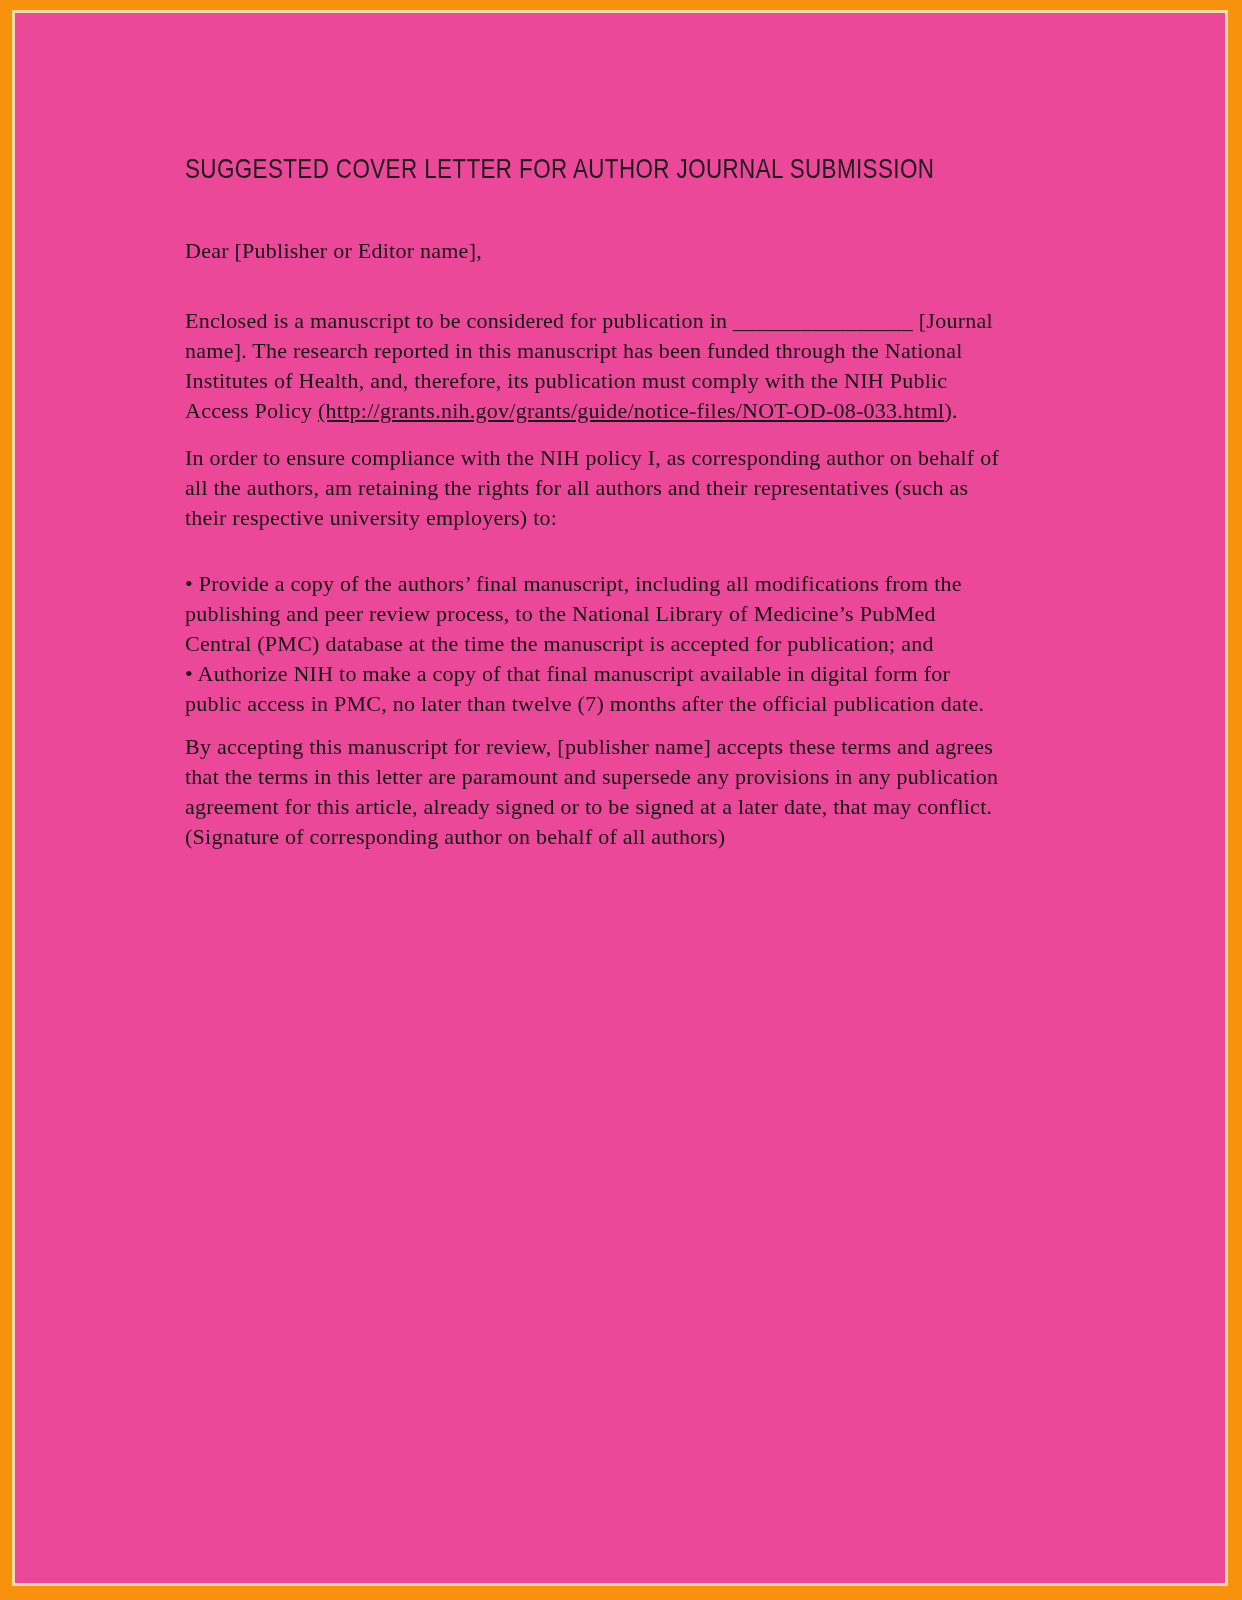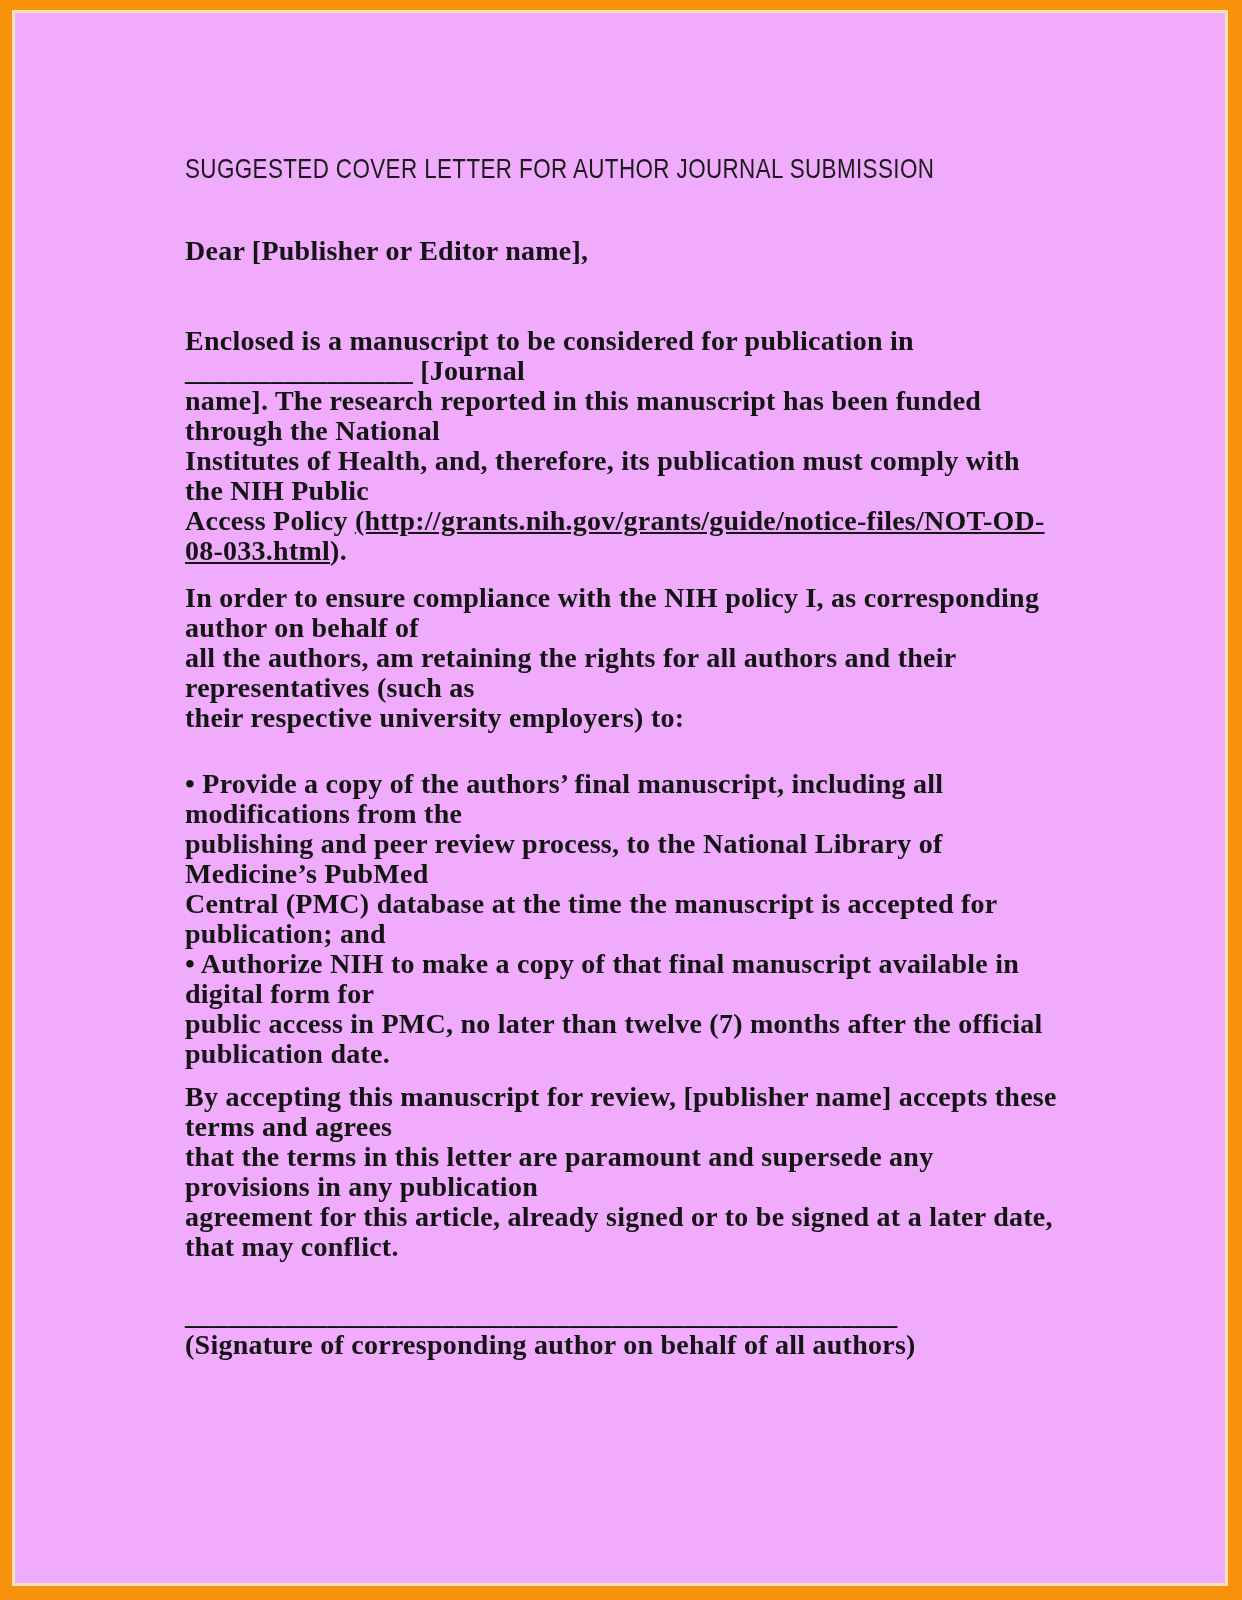--- a/index.html
+++ b/index.html
@@ -5,21 +5,21 @@
   html, body {
     margin: 0;
     padding: 0;
     background: #ffffff;
   }
   .page-frame {
     position: relative;
     width: 1242px;
     height: 1600px;
     box-sizing: border-box;
-    background: #f0abfc;
+    background: #ec4899;
     border-left: 12px solid #f8920d;
     border-top: 10px solid #f8920d;
     border-right: 14px solid #f8920d;
     border-bottom: 14px solid #f8920d;
     box-shadow: inset 0 0 0 3px rgba(250, 233, 174, 0.9);
     overflow: hidden;
   }
   .content {
     box-sizing: border-box;
     padding: 142px 30px 0 173px;
@@ -31,30 +31,29 @@
     font-weight: 400;
     color: #1a1a1a;
     letter-spacing: 0.5px;
     transform: scaleX(0.80);
     transform-origin: left center;
     white-space: nowrap;
     line-height: 34px;
   }
   .body-text {
     font-family: "Liberation Serif", "DejaVu Serif", serif;
-    font-size: 28px;
+    font-size: 22px;
     line-height: 30px;
     letter-spacing: 0.25px;
     color: #141414;
     white-space: pre-line;
     width: 880px;
-    font-weight: bold;
   }
   .salutation   { margin-top: 50px; }
-  .para-enclosed{ margin-top: 60px; }
+  .para-enclosed{ margin-top: 40px; }
   .para-compliance { margin-top: 17px; }
   .bullet-list  { margin-top: 36px; }
   .para-acceptance { margin-top: 13px; }
   .sig-line     { margin-top: 38px; white-space: nowrap; }
   .sig-caption  { margin-top: 0; }
   .doc-url {
     text-decoration: underline;
     color: #141414;
     white-space: normal;
     text-align: center;
@@ -84,18 +83,17 @@
 publishing and peer review process, to the National Library of Medicine’s PubMed
 Central (PMC) database at the time the manuscript is accepted for publication; and</div>
       <div class="body-text">• Authorize NIH to make a copy of that final manuscript available in digital form for
 public access in PMC, no later than twelve (7) months after the official publication date.</div>
     </div>
 
     <div class="body-text para-acceptance">By accepting this manuscript for review, [publisher name] accepts these terms and agrees
 that the terms in this letter are paramount and supersede any provisions in any publication
 agreement for this article, already signed or to be signed at a later date, that may conflict.</div>
 
-    <div class="body-text sig-line">__________________________________________________</div>
 
     <div class="body-text sig-caption">(Signature of corresponding author on behalf of all authors)</div>
 
   </div>
 </div>
 
 </body></html>

